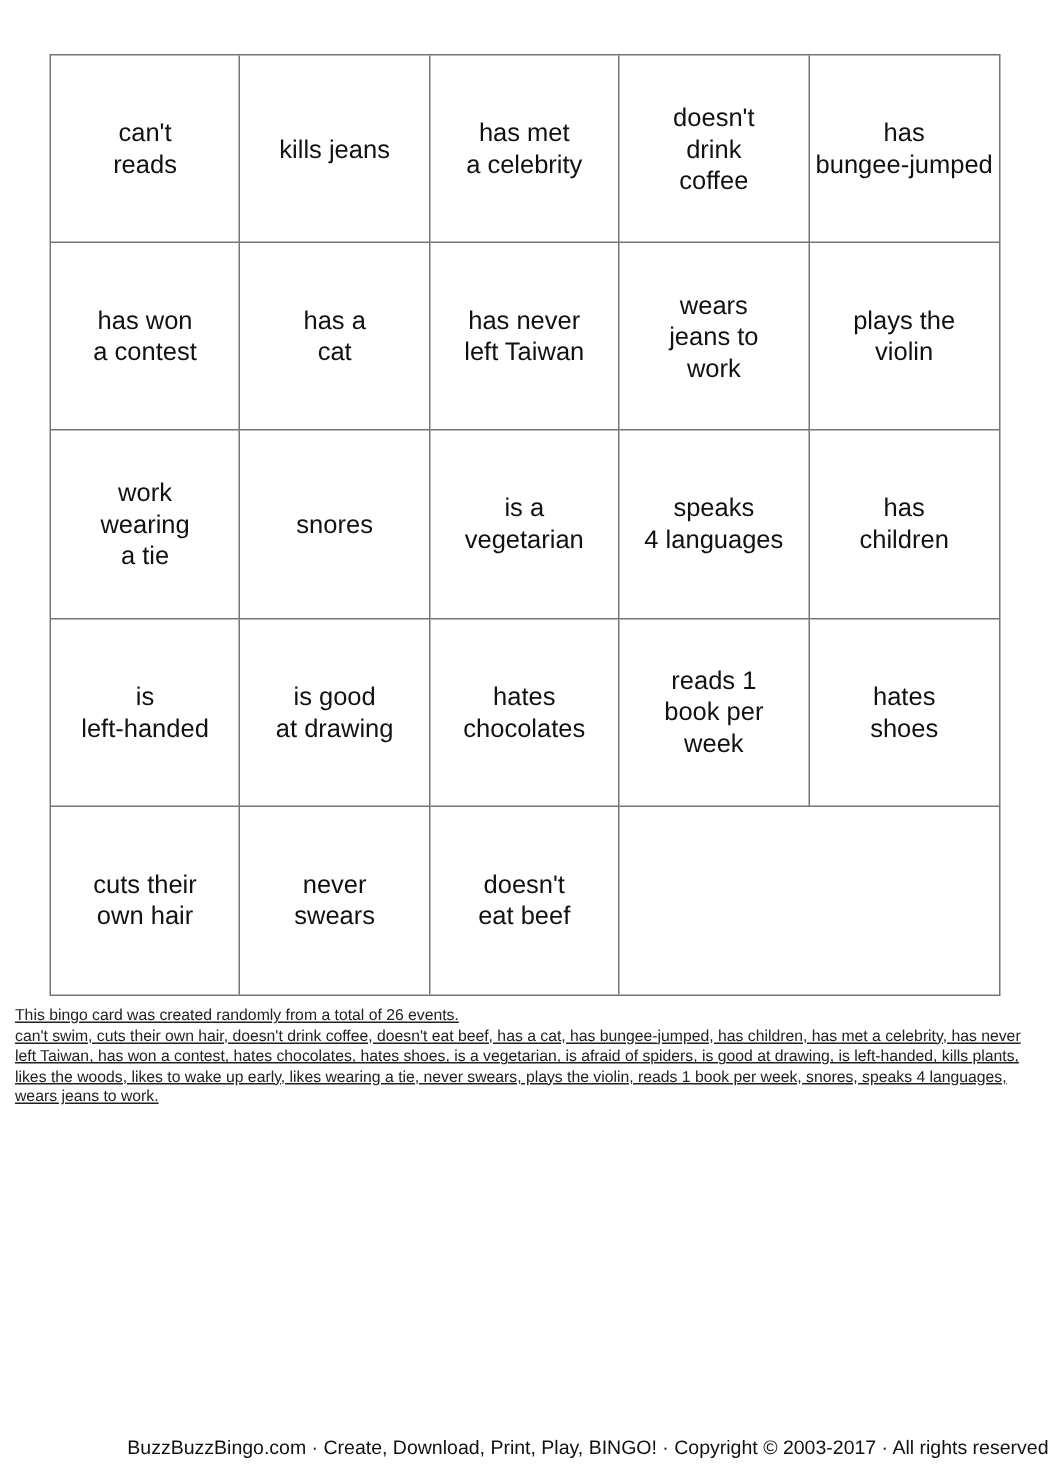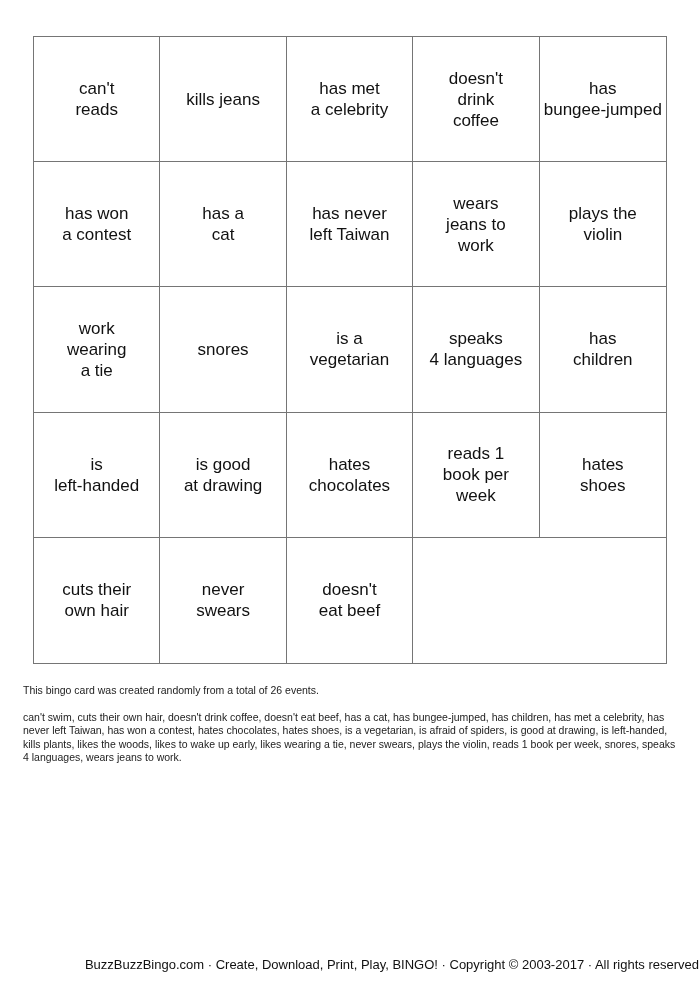--- a/index.html
+++ b/index.html
@@ -45,21 +45,21 @@
   .bingo-cell:nth-child(n+21) { border-bottom: none; }
   .card-info {
     position: absolute;
     left: 10px;
     top: 671px;
     width: 683px;
     font-size: 10.5px;
     line-height: 13.5px;
     color: #222222;
   }
-  .card-info p { margin: 13px; }
+  .card-info p { margin: 0; text-decoration: underline; }
   .page-footer {
     position: absolute;
     left: 0;
     top: 957px;
     width: 699px;
     text-align: right;
     font-size: 13px;
     color: #111111;
   }
 </style>

